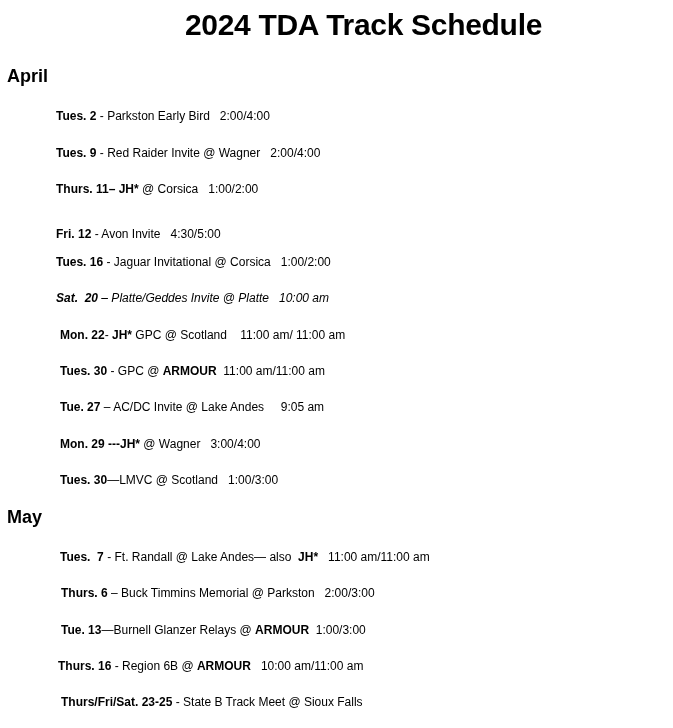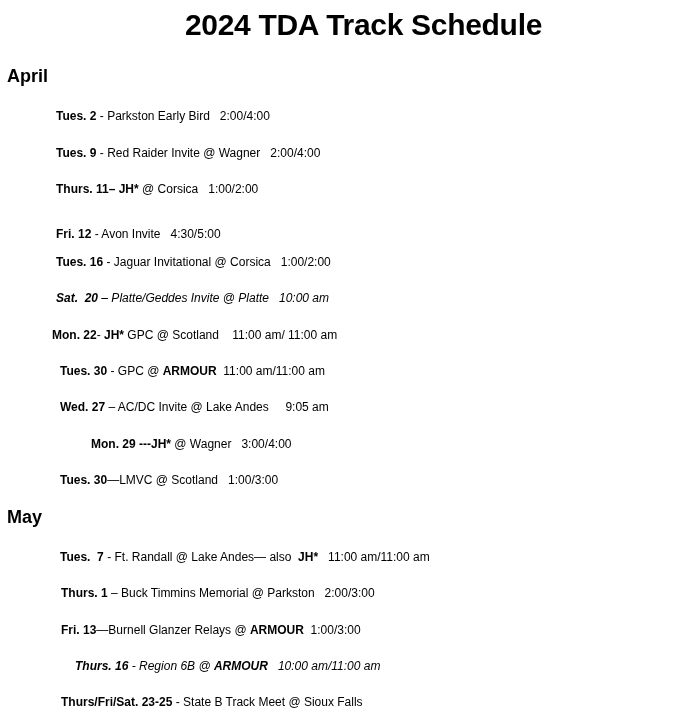--- a/index.html
+++ b/index.html
@@ -48,25 +48,25 @@
 <div>
   <div class="title">2024 TDA Track Schedule</div>
   <div id="sections">
       <div class="month" style="top: 66px;">April</div>
       <div class="entry" style="top: 107px; left: 56px;"><span class="seg b">Tues. 2</span><span class="seg"> - Parkston Early Bird   2:00/4:00</span></div>
       <div class="entry" style="top: 144px; left: 56px;"><span class="seg b">Tues. 9</span><span class="seg"> - Red Raider Invite @ Wagner   2:00/4:00</span></div>
       <div class="entry" style="top: 180px; left: 56px;"><span class="seg b">Thurs. 11– JH*</span><span class="seg"> @ Corsica   1:00/2:00</span></div>
       <div class="entry" style="top: 217px; left: 56px; margin-top: 8px;"><span class="seg b">Fri. 12</span><span class="seg"> - Avon Invite   4:30/5:00</span></div>
       <div class="entry" style="top: 253px; left: 56px;"><span class="seg b">Tues. 16</span><span class="seg"> - Jaguar Invitational @ Corsica   1:00/2:00</span></div>
       <div class="entry" style="top: 289px; left: 56px; font-style: italic;"><span class="seg b">Sat.  20</span><span class="seg"> – Platte/Geddes Invite @ Platte   10:00 am</span></div>
-      <div class="entry" style="top: 326px; left: 52px;"><span class="seg b">Mon. 22</span><span class="seg">- </span><span class="seg b">JH*</span><span class="seg"> GPC @ Scotland    11:00 am/ 11:00 am</span></div>
+      <div class="entry" style="top: 326px; left: 60px;"><span class="seg b">Mon. 22</span><span class="seg">- </span><span class="seg b">JH*</span><span class="seg"> GPC @ Scotland    11:00 am/ 11:00 am</span></div>
       <div class="entry" style="top: 362px; left: 60px;"><span class="seg b">Tues. 30</span><span class="seg"> - GPC @ </span><span class="seg b">ARMOUR</span><span class="seg">  11:00 am/11:00 am</span></div>
-      <div class="entry" style="top: 398px; left: 60px;"><span class="seg b">Wed. 27</span><span class="seg"> – AC/DC Invite @ Lake Andes     9:05 am</span></div>
-      <div class="entry" style="top: 435px; left: 60px; margin-left: 31px;"><span class="seg b">Mon. 29 ---JH*</span><span class="seg"> @ Wagner   3:00/4:00</span></div>
+      <div class="entry" style="top: 398px; left: 60px;"><span class="seg b">Tue. 27</span><span class="seg"> – AC/DC Invite @ Lake Andes     9:05 am</span></div>
+      <div class="entry" style="top: 435px; left: 60px;"><span class="seg b">Mon. 29 ---JH*</span><span class="seg"> @ Wagner   3:00/4:00</span></div>
       <div class="entry" style="top: 471px; left: 60px;"><span class="seg b">Tues. 30</span><span class="seg">—LMVC @ Scotland   1:00/3:00</span></div>
       <div class="month" style="top: 507px;">May</div>
       <div class="entry" style="top: 548px; left: 60px; text-align: center;"><span class="seg b">Tues.  7</span><span class="seg"> - Ft. Randall @ Lake Andes— also  </span><span class="seg b">JH*</span><span class="seg">   11:00 am/11:00 am</span></div>
-      <div class="entry" style="top: 584px; left: 61px;"><span class="seg b">Thurs. 1</span><span class="seg"> – Buck Timmins Memorial @ Parkston   2:00/3:00</span></div>
-      <div class="entry" style="top: 621px; left: 61px;"><span class="seg b">Fri. 13</span><span class="seg">—Burnell Glanzer Relays @ </span><span class="seg b">ARMOUR</span><span class="seg">  1:00/3:00</span></div>
-      <div class="entry" style="top: 657px; left: 75px; font-style: italic;"><span class="seg b">Thurs. 16</span><span class="seg"> - Region 6B @ </span><span class="seg b">ARMOUR</span><span class="seg">   10:00 am/11:00 am</span></div>
+      <div class="entry" style="top: 584px; left: 61px;"><span class="seg b">Thurs. 6</span><span class="seg"> – Buck Timmins Memorial @ Parkston   2:00/3:00</span></div>
+      <div class="entry" style="top: 621px; left: 61px;"><span class="seg b">Tue. 13</span><span class="seg">—Burnell Glanzer Relays @ </span><span class="seg b">ARMOUR</span><span class="seg">  1:00/3:00</span></div>
+      <div class="entry" style="top: 657px; left: 58px;"><span class="seg b">Thurs. 16</span><span class="seg"> - Region 6B @ </span><span class="seg b">ARMOUR</span><span class="seg">   10:00 am/11:00 am</span></div>
       <div class="entry" style="top: 693px; left: 61px;"><span class="seg b">Thurs/Fri/Sat. 23-25</span><span class="seg"> - State B Track Meet @ Sioux Falls</span></div>
     </div>
 </div>
 
 </body></html>

